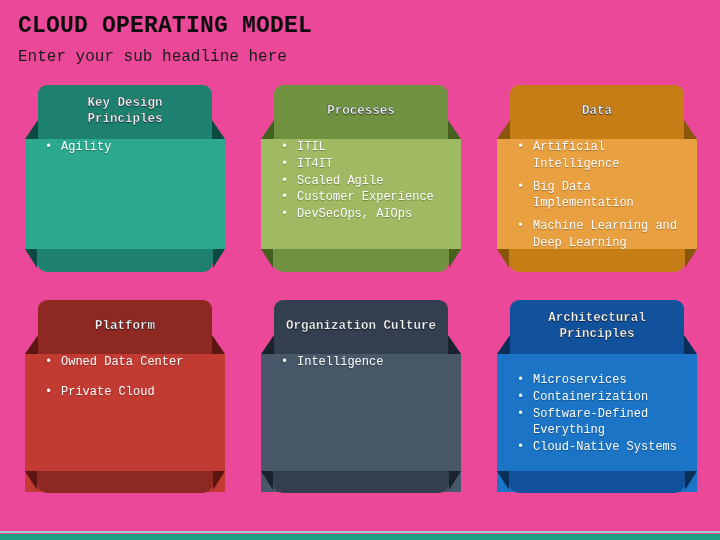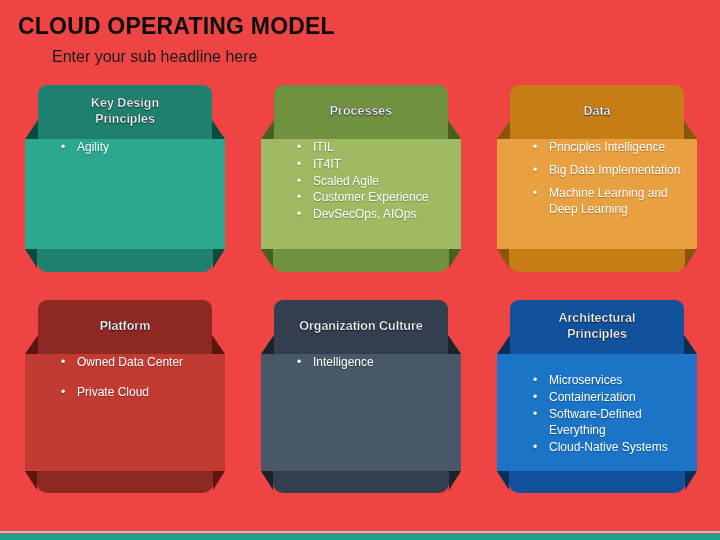--- a/index.html
+++ b/index.html
@@ -1,25 +1,25 @@
 <!DOCTYPE html>
 <html><head>
 <meta charset="utf-8">
 <style>
   html,body{margin:0;padding:0;background:#ffffff;}
   .canvas{
-    position:relative;width:720px;height:540px;background:#ef4444;overflow:hidden;
-    font-family:Liberation Sans, sans-serif;
+    position:relative;width:720px;height:540px;background:#ec4899;overflow:hidden;
+    font-family:Liberation Mono, monospace;
   }
   .page-title{
     position:absolute;left:18px;top:13px;font-size:23px;font-weight:bold;
     color:#0d0d0d;letter-spacing:.2px;
   }
   .page-subtitle{
-    position:absolute;left:18px;top:48px;font-size:16px;color:#1a1a1a;margin-left:34px;
+    position:absolute;left:18px;top:48px;font-size:16px;color:#1a1a1a;
   }
 
   
   .model-box{position:absolute;width:200px;}
   .r1{top:85px;} .r2{top:300px;}
   .c1{left:25px;} .c2{left:261px;} .c3{left:497px;}
 
   .tab-top{
     position:absolute;left:13px;right:13px;top:0;height:54px;
     background:var(--c-header);border-radius:9px 9px 0 0;
@@ -28,23 +28,22 @@
   .tab-label{
     color:#ffffff;font-weight:bold;font-size:12.5px;line-height:1.25;
     -webkit-text-stroke:0.5px rgba(12,22,32,.55);
     text-shadow:0 1px 1px rgba(0,0,0,.45);
   }
   .clamp-narrow{max-width:100px;}
 
   .box-body{
     position:absolute;left:0;right:0;top:54px;height:110px;
     background:var(--c-body);
-    padding-left:16px;
-  }
-  .r2 .box-body{height:117px;}
+  }
+  .r2 .box-body{height:138px;}
 
   .fold{position:absolute;background:var(--c-fold);}
   .fold-tl{left:0;top:35px;width:13px;height:19px;
     clip-path:polygon(100% 0,100% 100%,0 100%);}
   .fold-tr{right:0;top:35px;width:13px;height:19px;
     clip-path:polygon(0 0,0 100%,100% 100%);}
   .fold-bl{left:0;top:164px;width:12px;height:19px;
     clip-path:polygon(0 0,100% 0,100% 100%);}
   .fold-br{right:0;top:164px;width:12px;height:19px;
     clip-path:polygon(0 0,100% 0,0 100%);}
@@ -126,21 +125,21 @@
   </div>
 
   <div class="model-box r1 c3" style="--c-header: #c67d16; --c-body: #e9a040; --c-fold: #8a560c;">
     <div class="tab-top">
       <span class="tab-label">Data</span>
     </div>
     <div class="fold fold-tl"></div>
     <div class="fold fold-tr"></div>
     <div class="box-body">
       <ul class="bullets list-med">
-          <li>Principles Intelligence</li>
+          <li>Artificial Intelligence</li>
           <li>Big Data Implementation</li>
           <li>Machine Learning and Deep Learning</li>
         </ul>
     </div>
     <div class="fold fold-bl"></div>
     <div class="fold fold-br"></div>
     <div class="tab-bottom"></div>
   </div>
 
   <div class="model-box r2 c1" style="--c-header: #8e2823; --c-body: #c13b33; --c-fold: #5c1511;">

